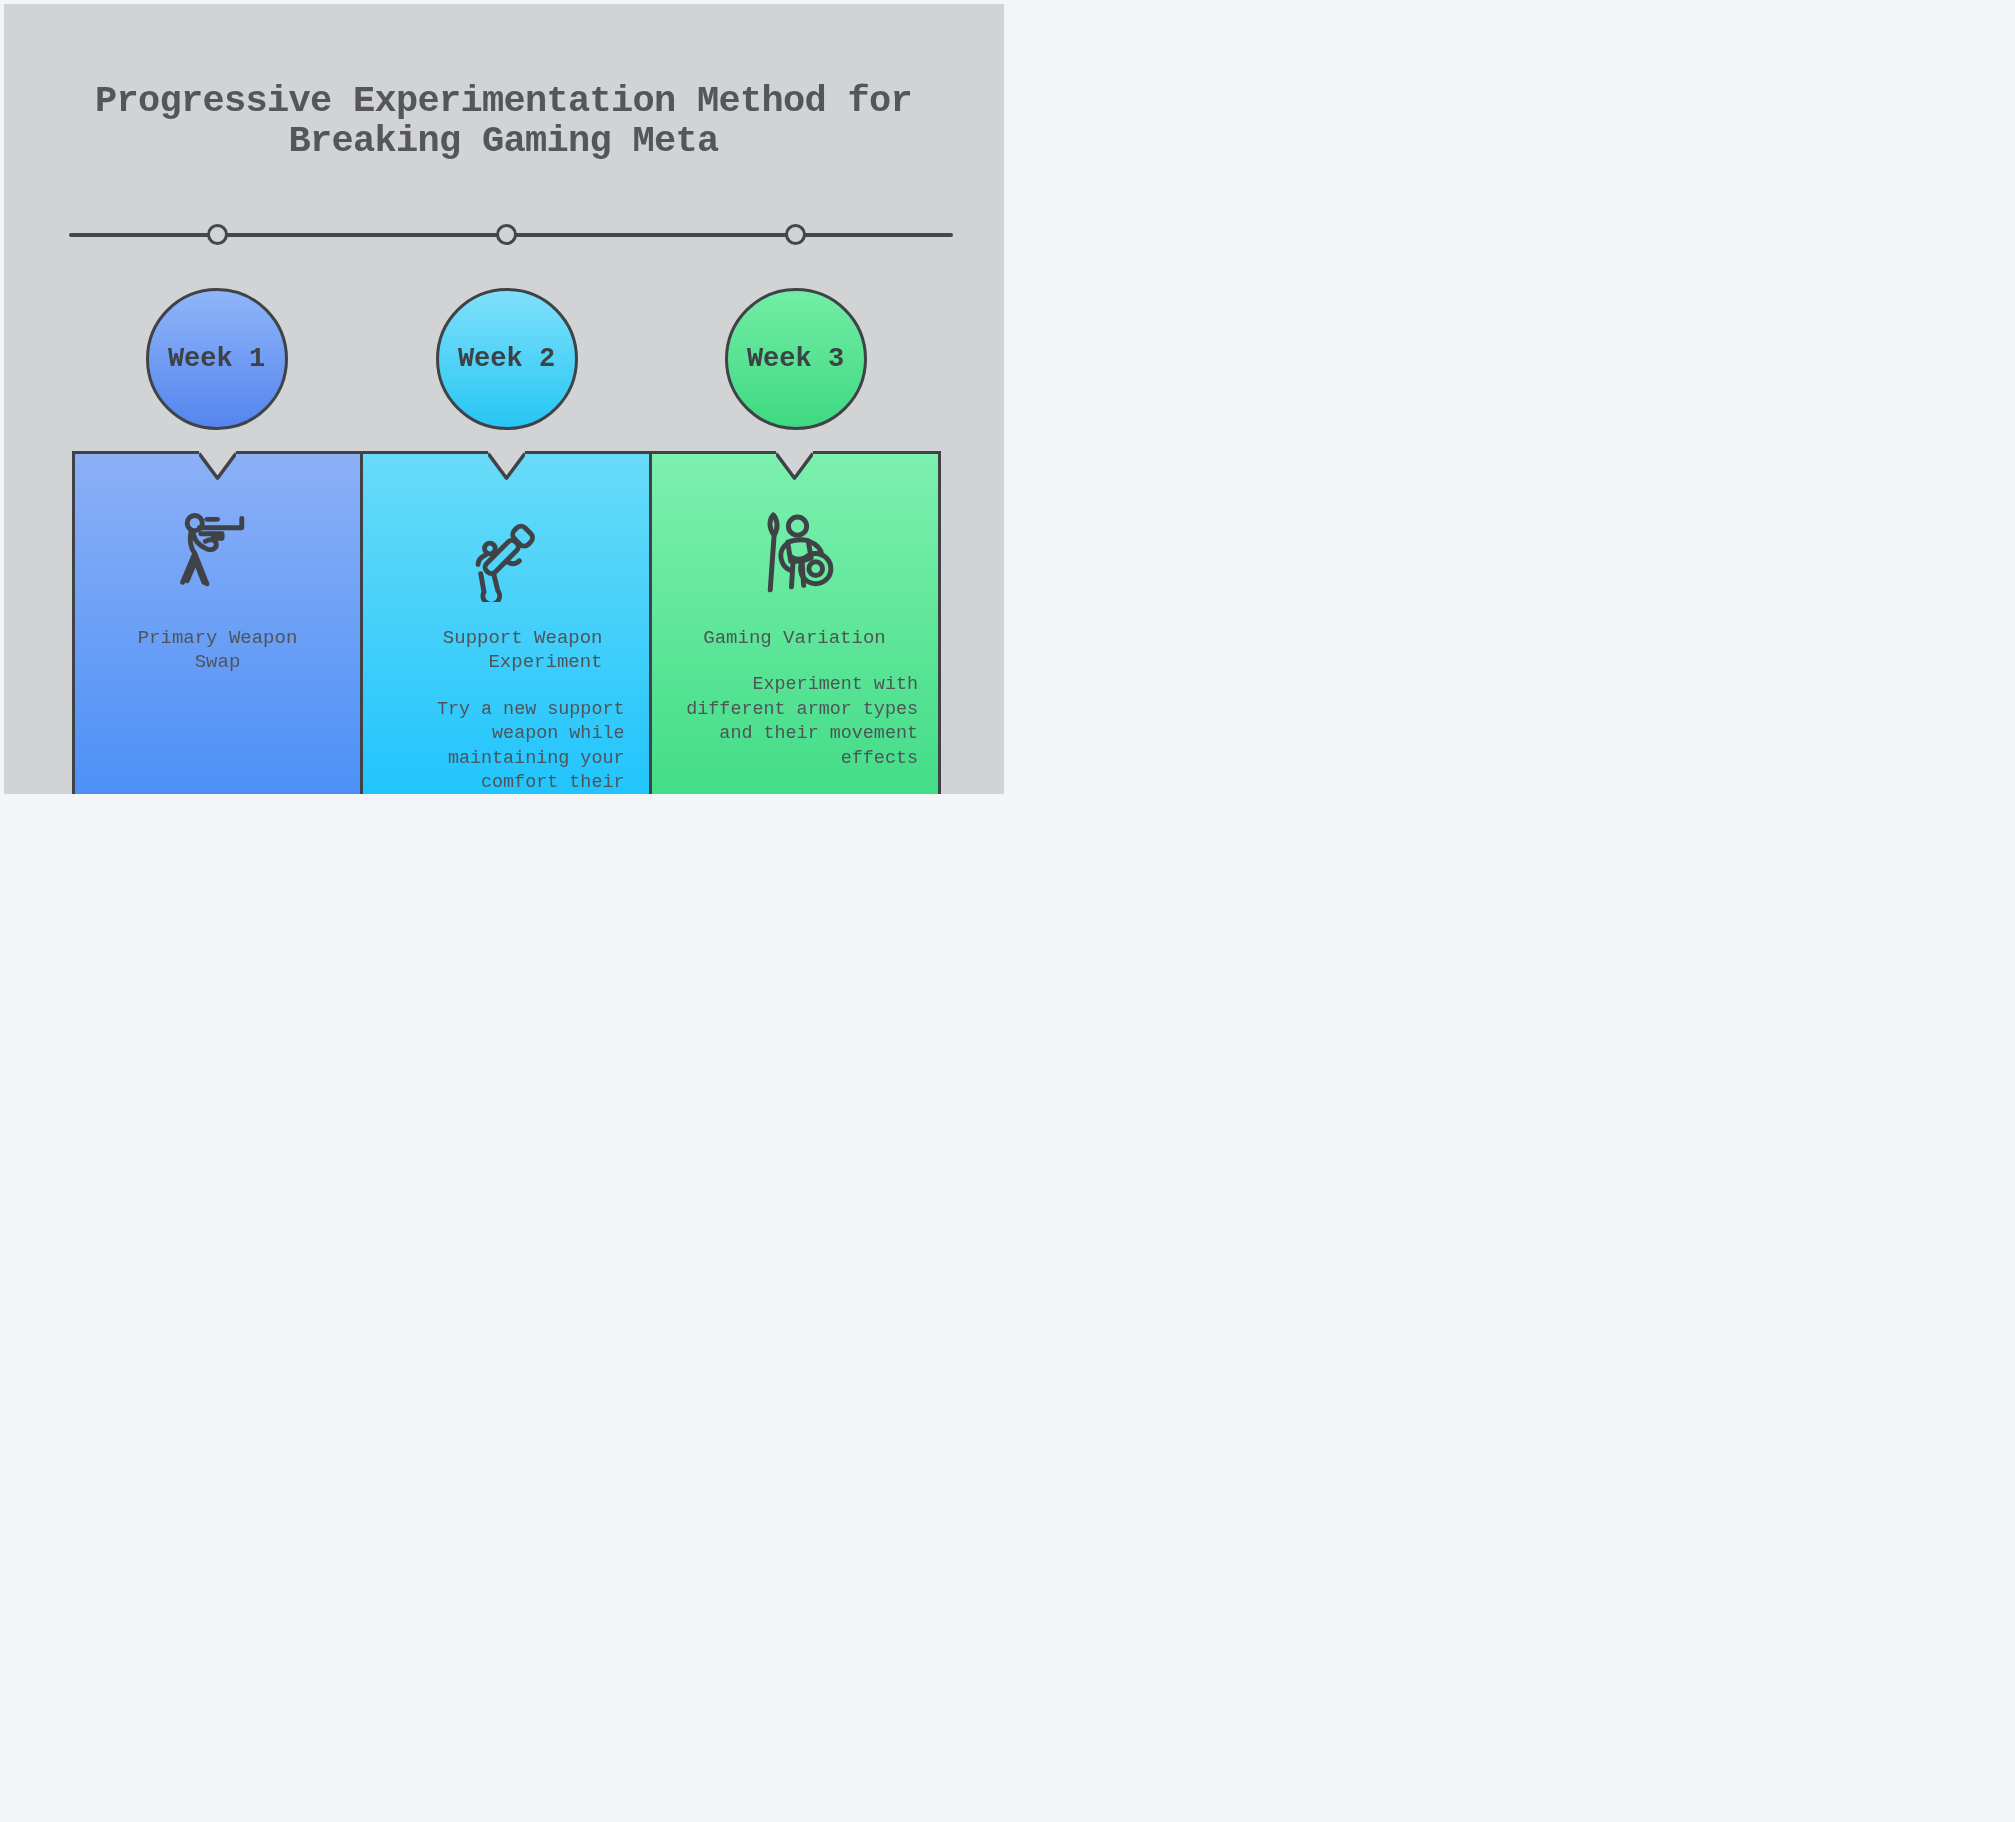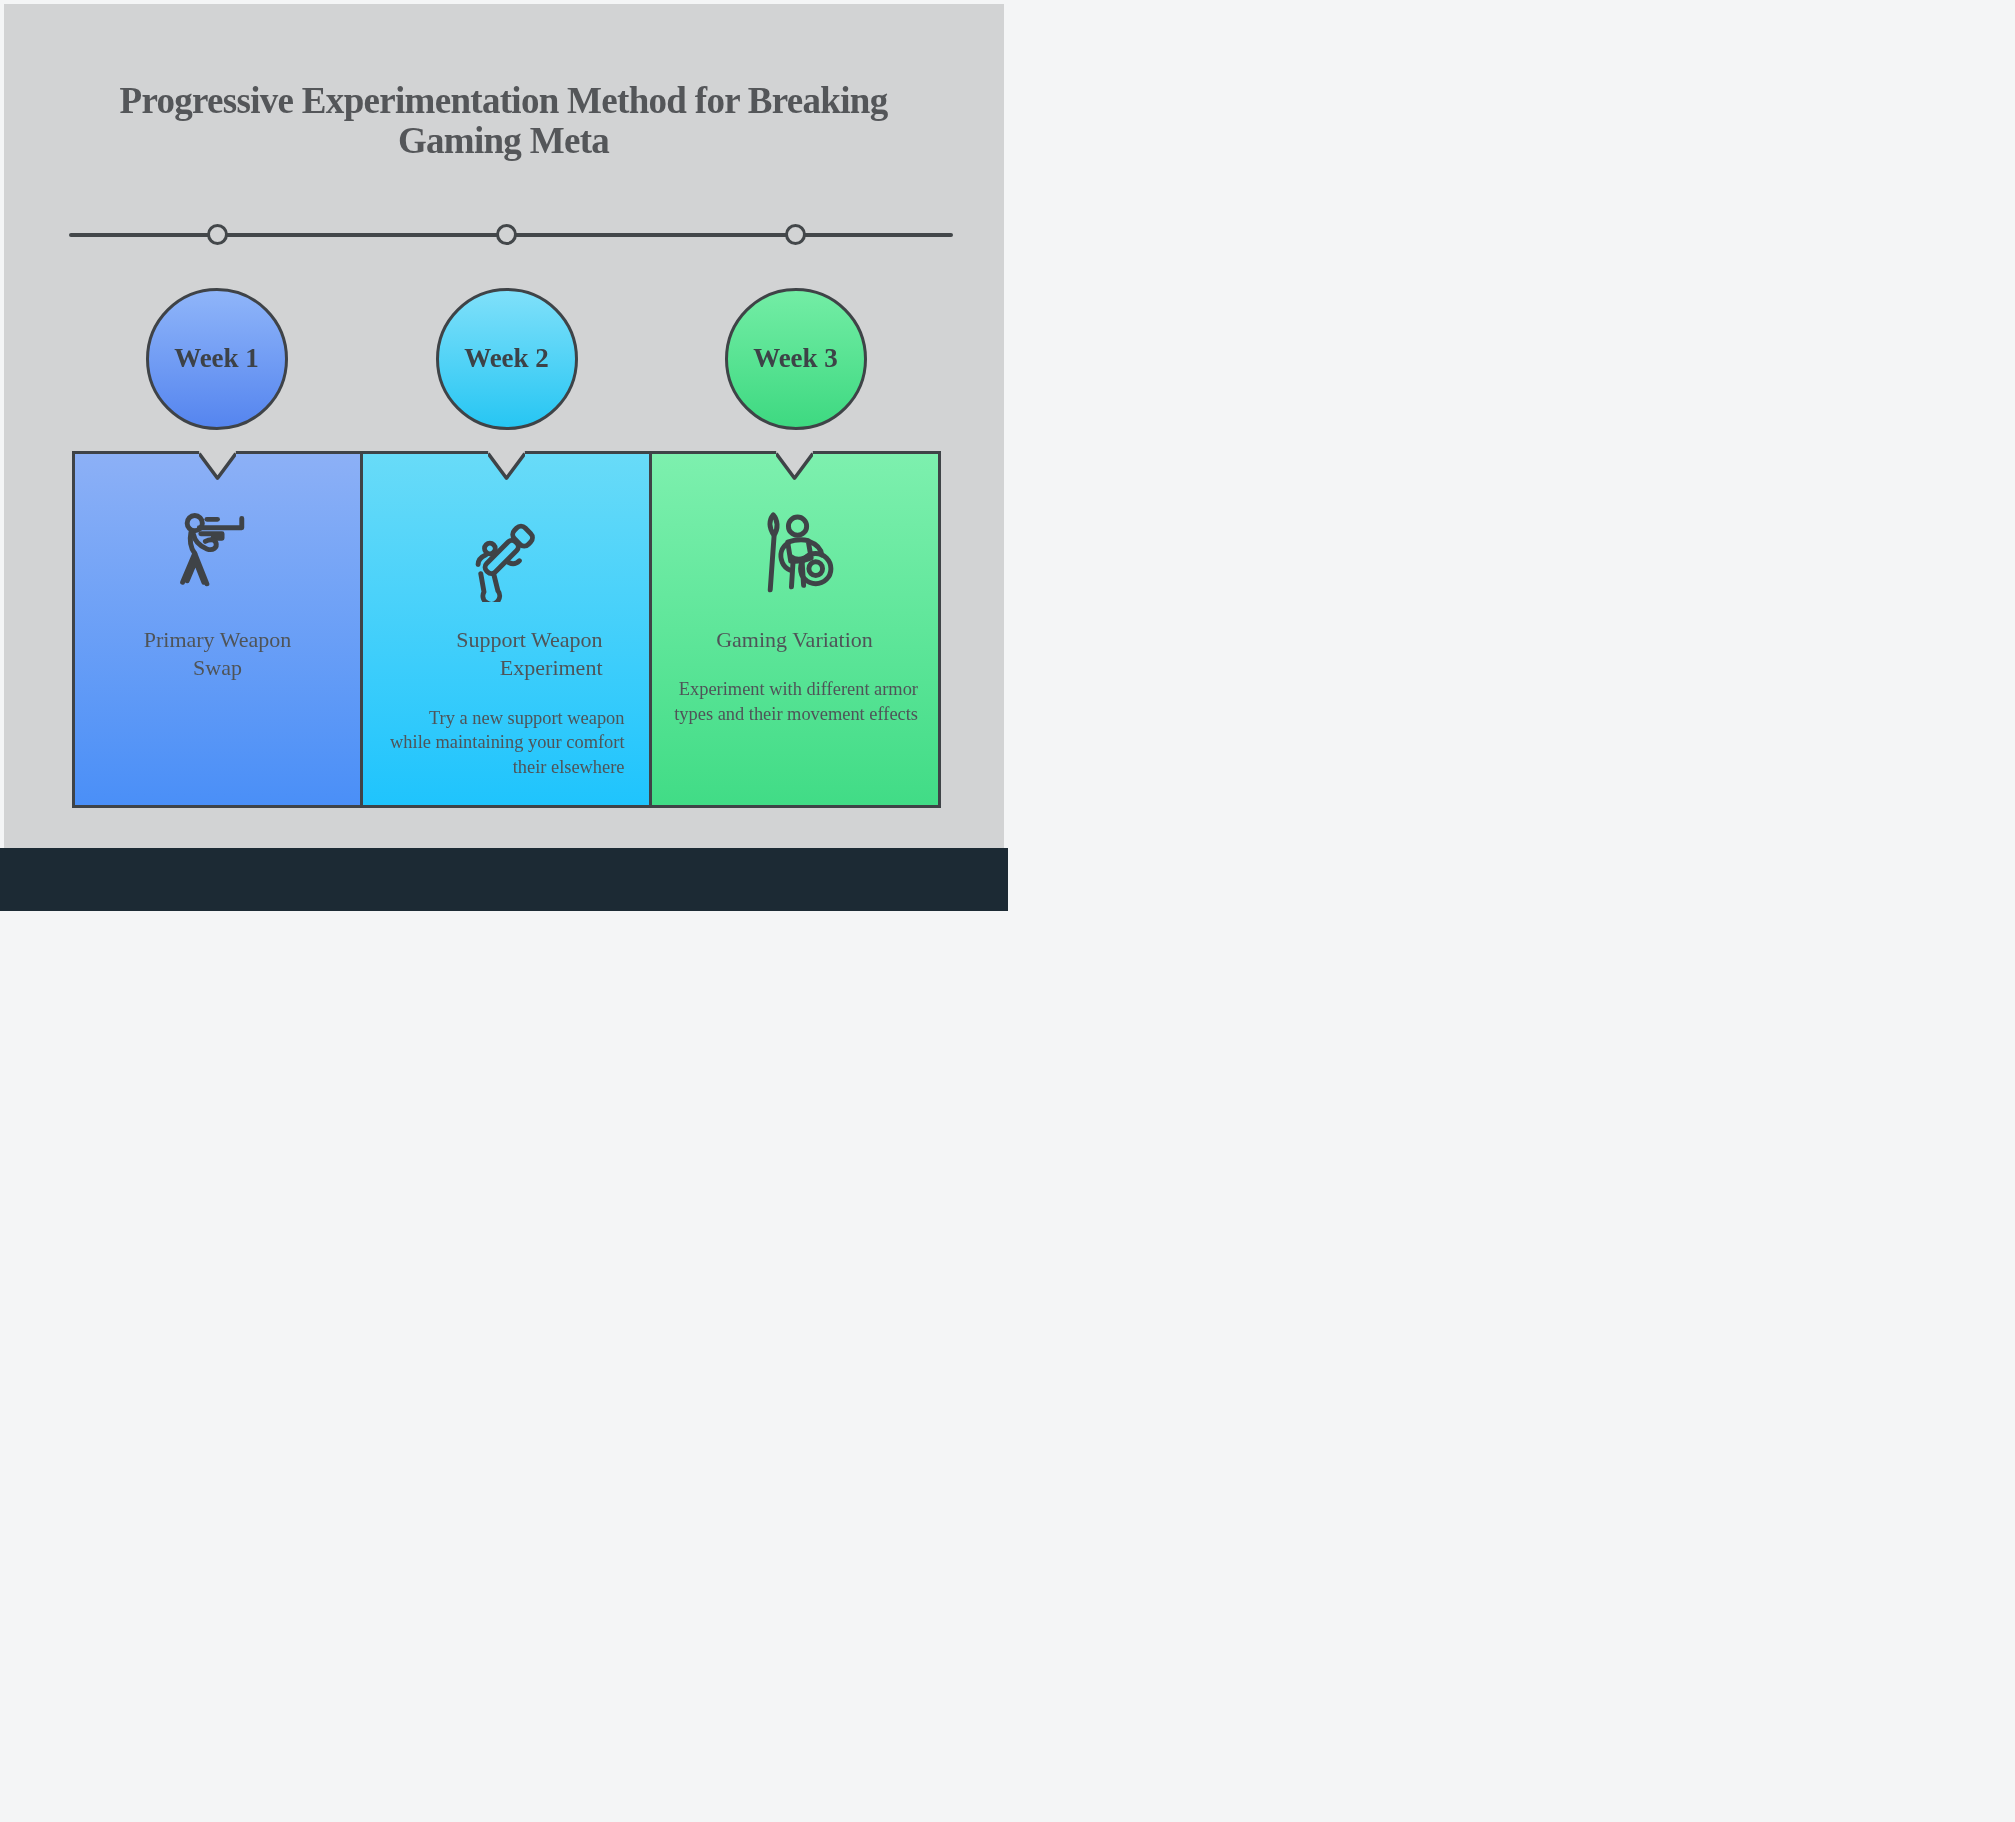--- a/index.html
+++ b/index.html
@@ -1,17 +1,17 @@
 <!DOCTYPE html>
 <html style="font-size:11.3px"><head>
 <meta charset="utf-8">
 <style>
   html,body{margin:0;padding:0;background:#f4f5f6;}
-  .page{position:relative;width:1008px;height:911px;background:#f4f5f6;overflow:hidden;
-        font-family:Liberation Serif, serif;}
+  .page{position:relative;width:1008px;height:794px;background:#f4f5f6;overflow:hidden;
+        font-family:Liberation Mono, monospace;}
   .canvas{position:absolute;left:3.5px;top:3.5px;width:1000px;height:845px;background:#d2d3d4;}
   .footer-bar{position:absolute;left:0;top:848px;width:1008px;height:63px;background:#1c2a34;}
 
   .page-title{position:absolute;left:0;top:77px;width:100%;text-align:center;
     font-size:37px;line-height:1.1;font-weight:bold;color:#545659;letter-spacing:-0.7px;}
   .page-title .inner{display:inline-block;max-width:822px;}
 
   .timeline-line{position:absolute;left:65px;top:229px;width:884px;height:4.3px;
     background:#43474a;border-radius:2.1px;}
   .timeline-node{position:absolute;top:220px;width:21px;height:21px;border-radius:50%;
@@ -31,21 +31,21 @@
   .card + .card{margin-left:-3.5px;text-align:right;}
   .card-1{background:linear-gradient(180deg,#8cb0f6 0%,#4a8ff7 100%);}
   .card-2{background:linear-gradient(180deg,#68dbf8 0%,#1fc4fd 100%);}
   .card-3{background:linear-gradient(180deg,#7df0ae 0%,#41dc86 100%);}
 
   .notch{position:absolute;top:-3.5px;left:50%;margin-left:-18.4px;width:37px;height:31px;}
 
   .card-icon{margin-top:57px;width:91px;height:91px;}
   .card-icon svg{width:100%;height:100%;stroke:#3f4347;stroke-width:6.5;fill:none;
     stroke-linecap:round;stroke-linejoin:round;}
-  .card-title{margin-top:24px;font-size:22px;line-height:1.3;max-width:193px;}
+  .card-title{margin-top:24px;font-size:19px;line-height:1.3;max-width:193px;}
   .card-desc{margin-top:23px;font-size:18.4px;line-height:1.33;}
   .card-1 .card-desc{max-width:202px;}
   .card-2 .card-desc{max-width:237px;}
   .card-3 .card-desc{max-width:247px;}
 </style>
 </head>
 <body>
 
 <div class="page">
   <div class="canvas">

